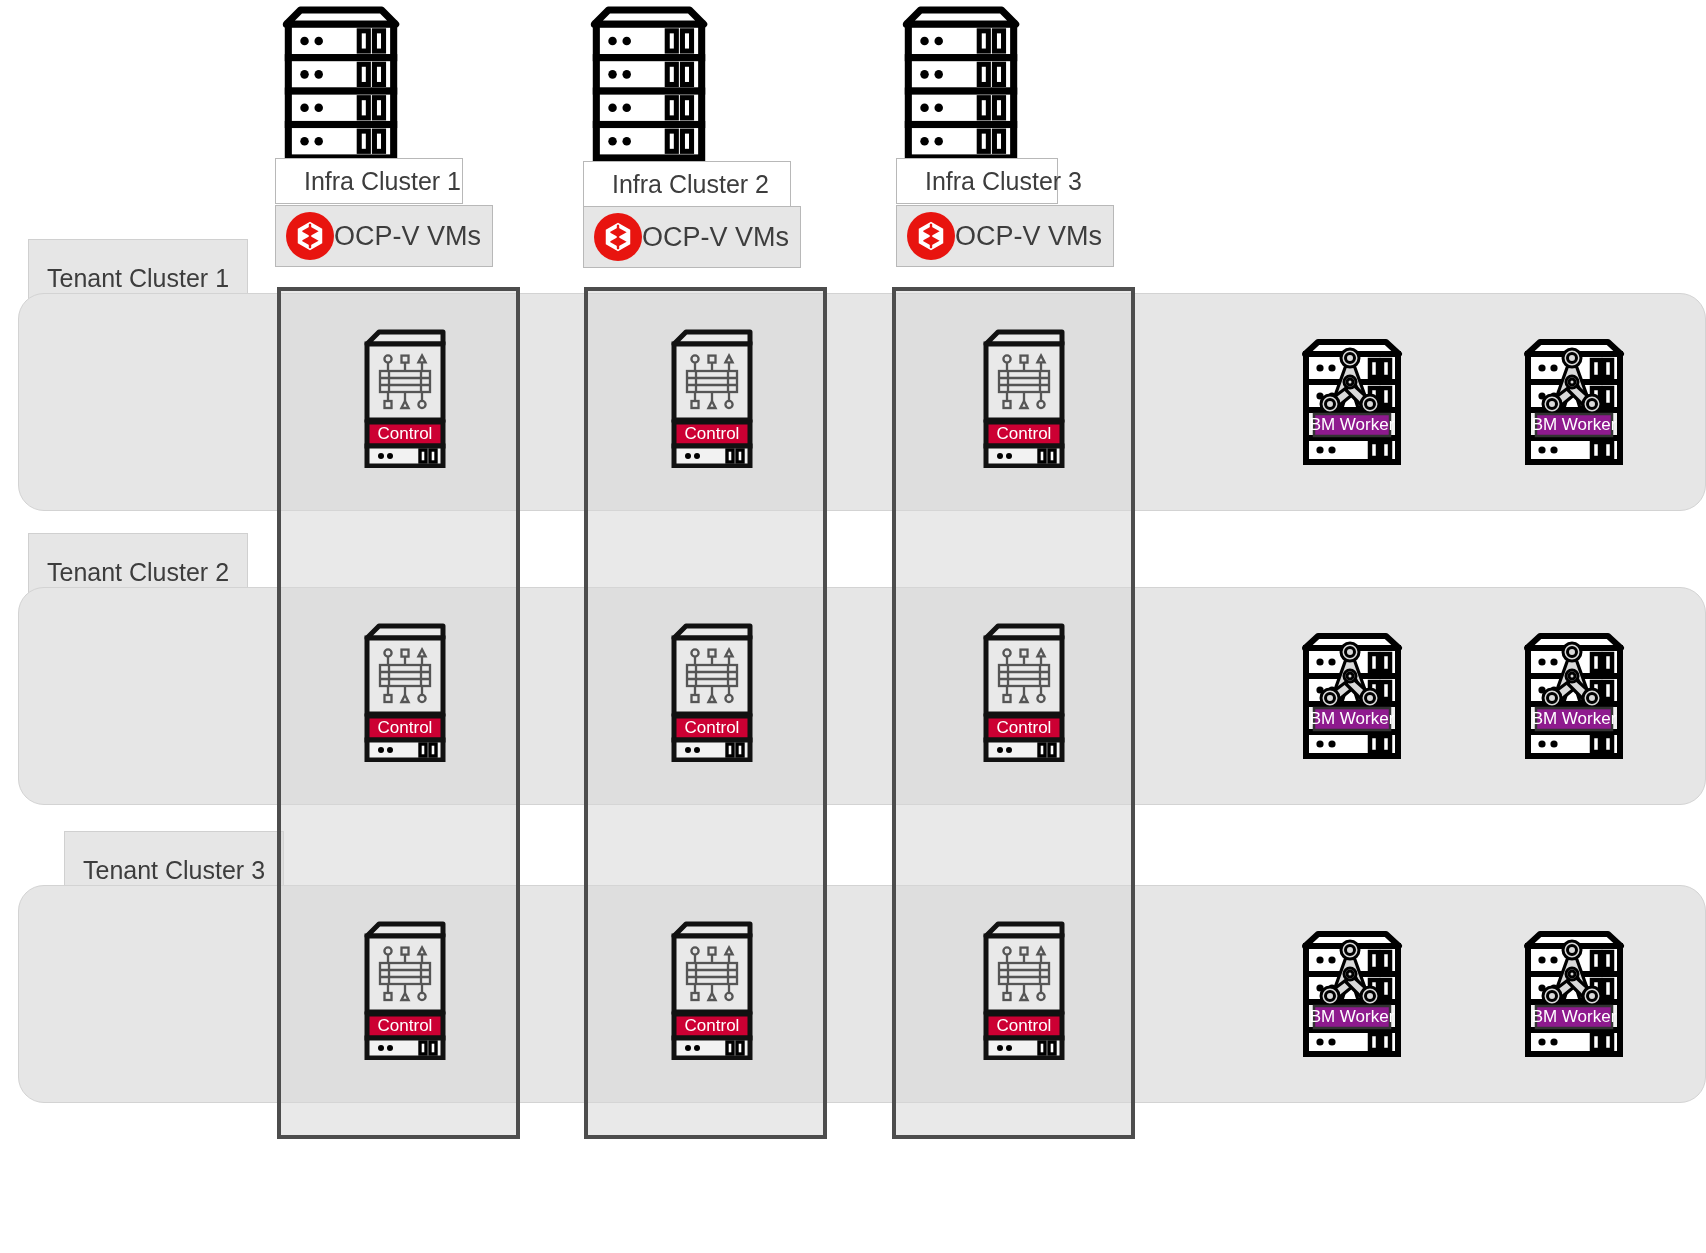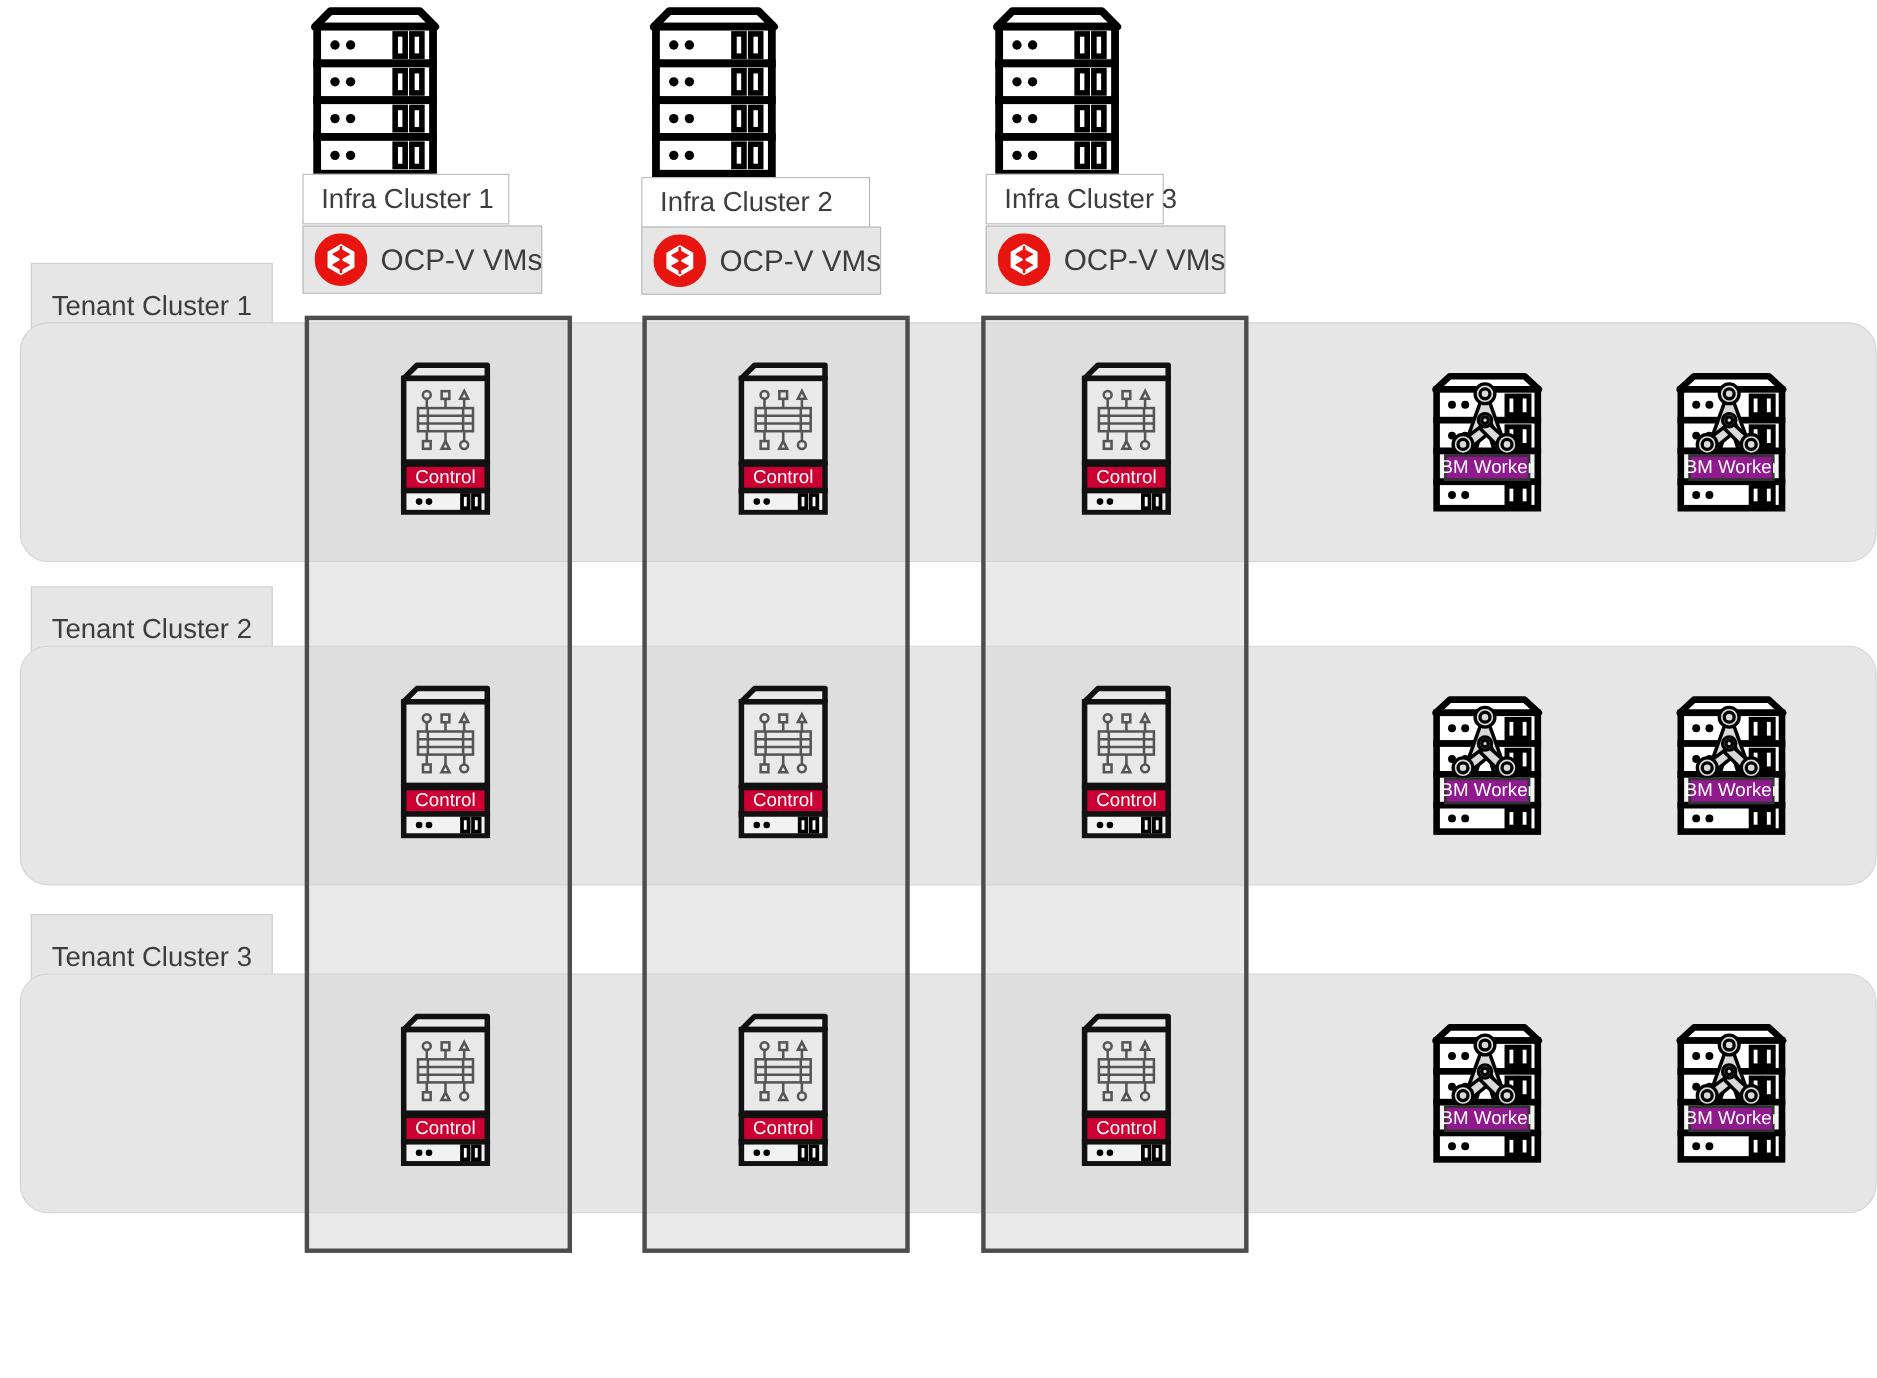--- a/index.html
+++ b/index.html
@@ -25,29 +25,29 @@
   
   .infra-col{
     position:absolute;top:287px;height:852px;width:243px;
     border:4px solid #4d4d4d;box-sizing:border-box;
     background:rgba(215,215,215,0.55);
   }
   .infra-tab{
     position:absolute;height:46px;
     background:#ffffff;border:1px solid #b8b8b8;box-sizing:border-box;
     color:#3d3d3d;font-size:25px;line-height:44px;
-    padding-left:16px;white-space:nowrap;
+    padding-left:28px;white-space:nowrap;
   }
   .infra-head{
     position:absolute;height:62px;
     background:#e6e6e6;border:1px solid #b8b8b8;box-sizing:border-box;
     display:flex;align-items:center;
   }
   .infra-head .ocpv-text{
-    color:#3d3d3d;font-size:27px;margin-left:12px;white-space:nowrap;
+    color:#3d3d3d;font-size:27px;white-space:nowrap;
   }
 
   
   .ocpv-logo{width:48px;height:48px;flex:0 0 48px;margin-left:10px;}
 
   
   .rack{position:absolute;}
 
   
   .ctrl-node{position:absolute;text-align:center;}
@@ -65,21 +65,21 @@
 </head>
 <body>
 
 <div class="canvas">
 
   <div id="tenant-bands">
       <div class="tenant-label" style="top: 239px;">Tenant Cluster 1</div>
       <div class="tenant-band" style="top: 293px; height: 218px;"></div>
       <div class="tenant-label" style="top: 533px;">Tenant Cluster 2</div>
       <div class="tenant-band" style="top: 587px; height: 218px;"></div>
-      <div class="tenant-label" style="top: 831px;">Tenant Cluster 3</div>
+      <div class="tenant-label" style="top: 831px; margin-left: 36px;">Tenant Cluster 3</div>
       <div class="tenant-band" style="top: 885px; height: 218px;"></div>
     </div>
 
   <div id="infra-columns">
       <div class="infra-col" style="left: 277px;"></div>
       <div class="infra-col" style="left: 584px;"></div>
       <div class="infra-col" style="left: 892px;"></div>
     </div>
 
   <div id="nodes-layer">

